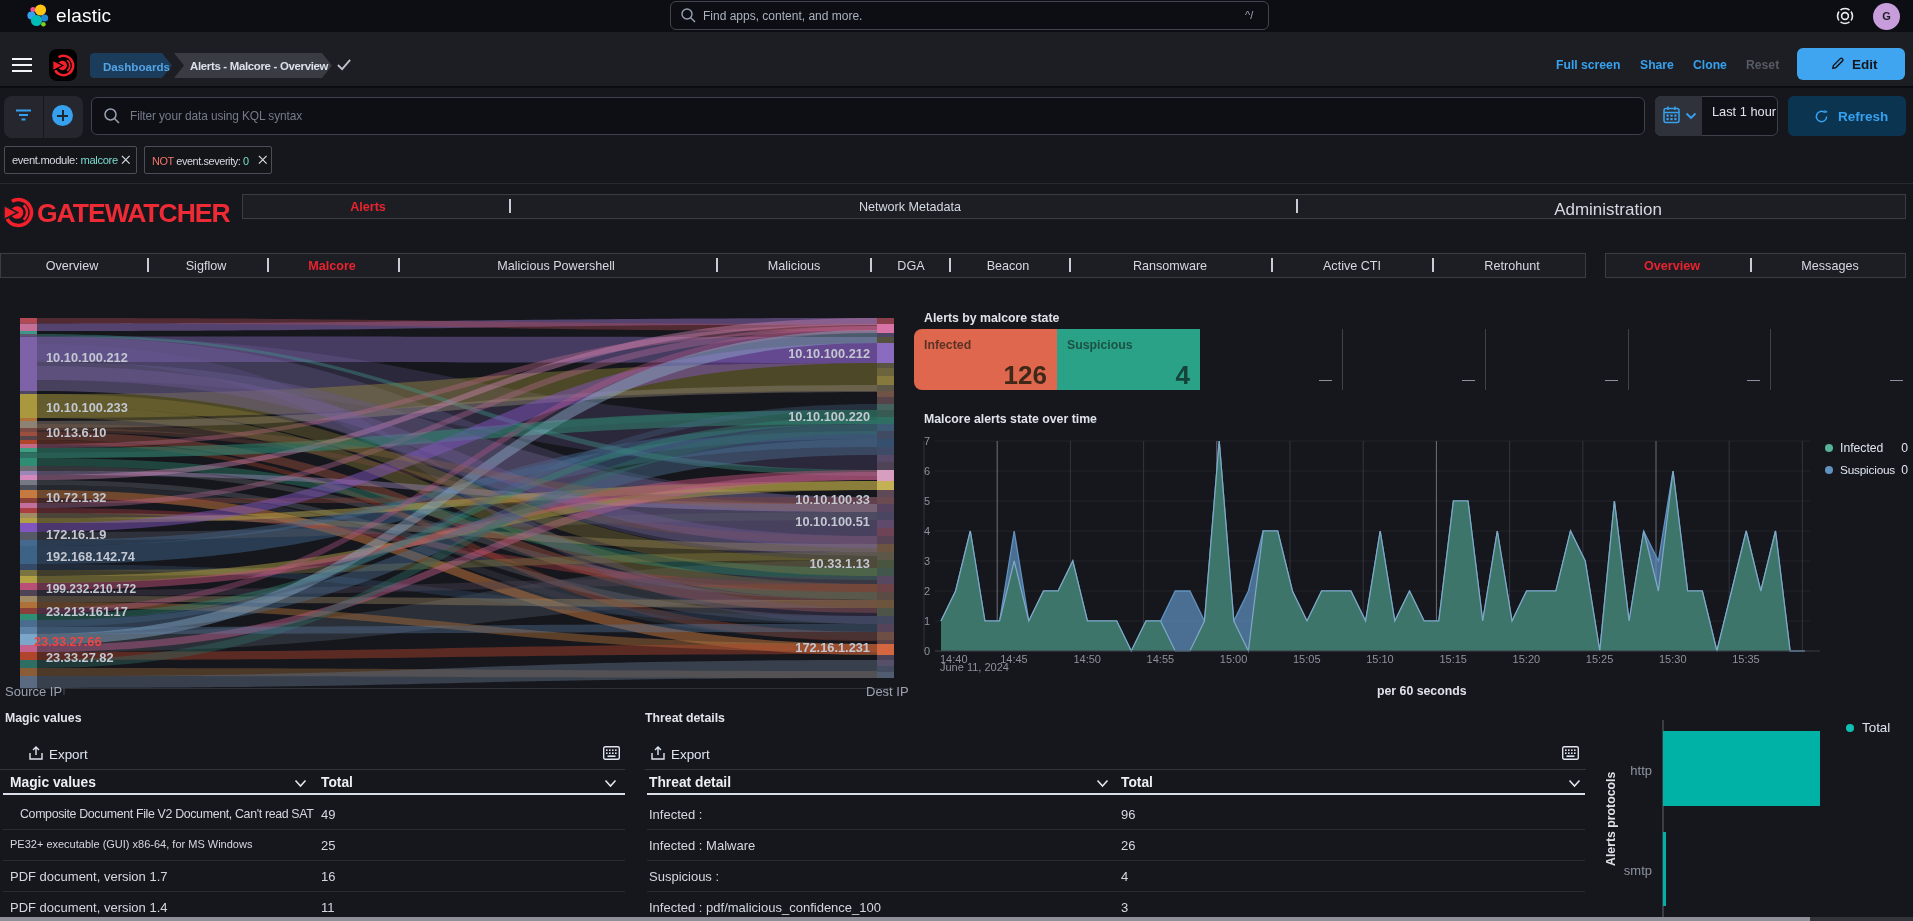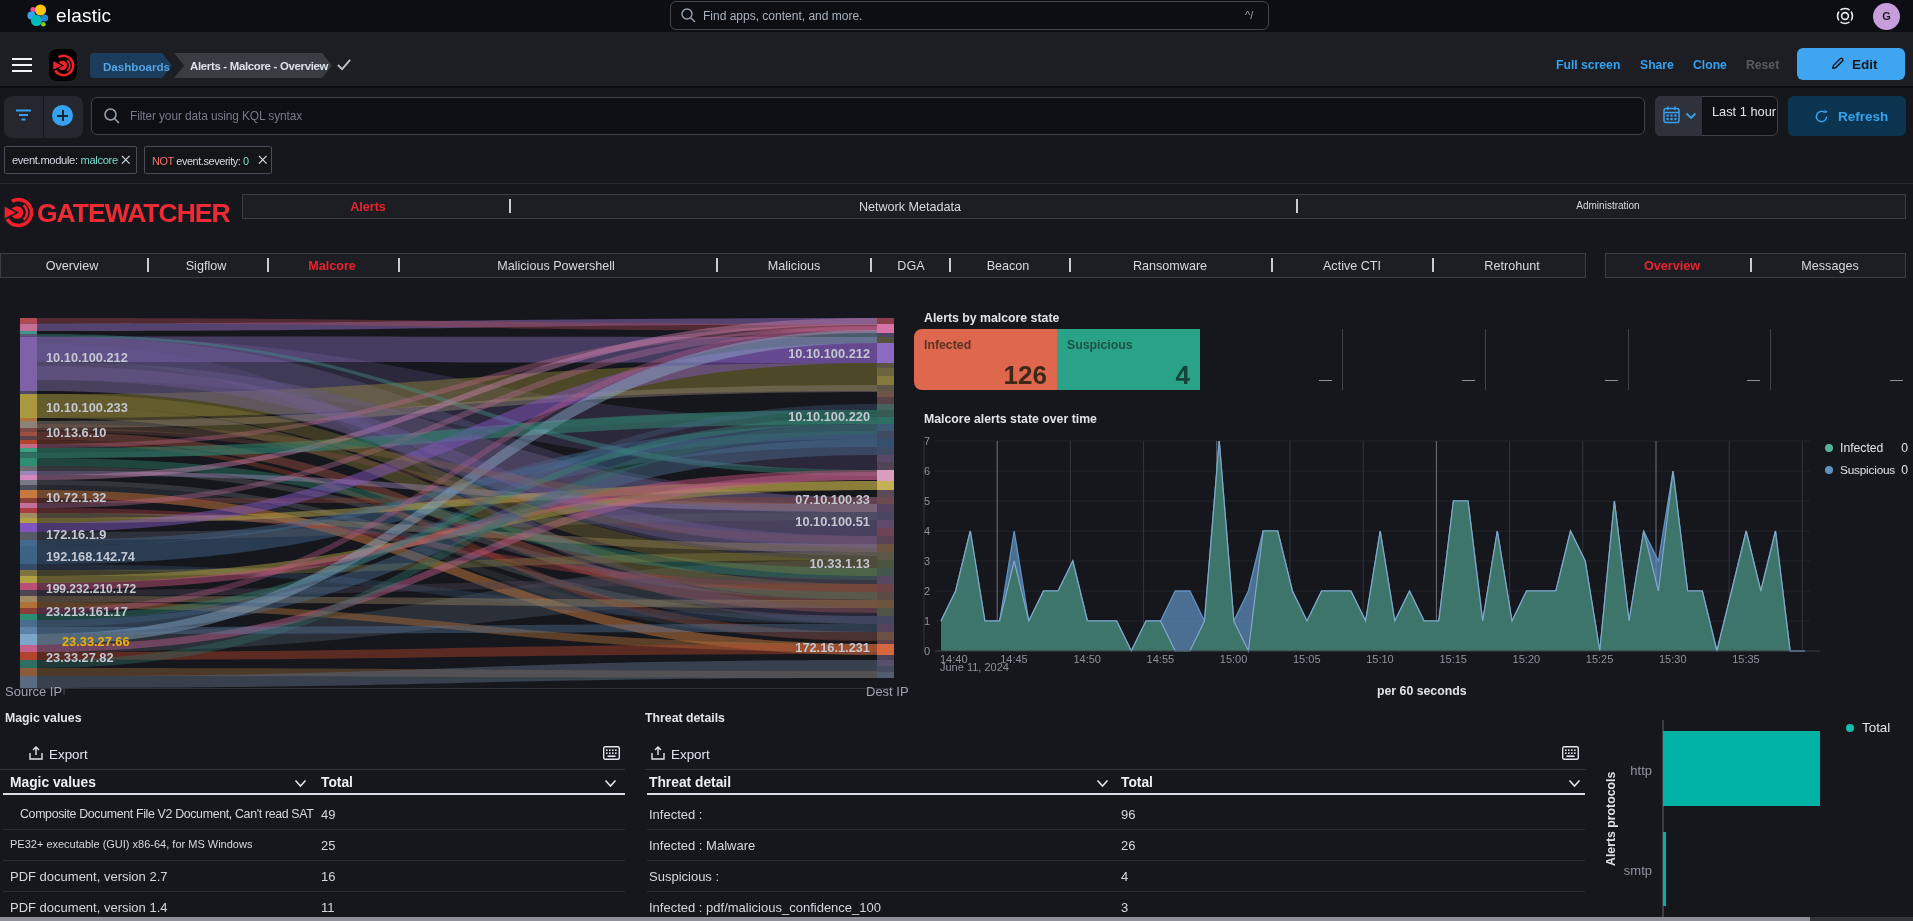--- a/index.html
+++ b/index.html
@@ -140,21 +140,21 @@
     <circle cx="14" cy="15.5" r="6.3" fill="#f3202c"></circle>
     <path d="M1 8.5 L14.5 15.5 L1 22.5 Z" fill="#f3202c" stroke="#1d1e24" stroke-width="1.6"></path>
   </svg>
   <div class="txt" style="left:37px;top:198px;font-size:26.5px;font-weight:bold;color:#ee2b35;letter-spacing:-1px;">GATEWATCHER</div>
 
   <div class="abs" style="left:242px;top:194px;width:1664px;height:25px;border:1px solid #3a3d46;background:#1d1e24;"></div>
   <div class="txt" style="left:242px;top:200px;width:252px;text-align:center;font-size:12.6px;font-weight:600;color:#e8232f;">Alerts</div>
   <div class="abs" style="left:509px;top:199px;width:1.5px;height:14px;background:#c7ccd6;"></div>
   <div class="txt" style="left:700px;top:200px;width:420px;text-align:center;font-size:12.6px;color:#d4d9e2;">Network Metadata</div>
   <div class="abs" style="left:1296px;top:199px;width:1.5px;height:14px;background:#c7ccd6;"></div>
-  <div class="txt" style="left:1398px;top:200px;width:420px;text-align:center;font-size:10px;color:#d4d9e2;">Administration</div>
+  <div class="txt" style="left:1398px;top:200px;width:420px;text-align:center;font-size:17px;color:#d4d9e2;">Administration</div>
 
   <div class="abs" style="left:0px;top:253px;width:1586px;height:25px;border:1px solid #3a3d46;background:#1d1e24;"></div>
   <div class="abs" style="left:1605px;top:253px;width:301px;height:25px;border:1px solid #3a3d46;background:#1d1e24;"></div>
   <div class="txt" style="left:22px;top:259px;width:100px;text-align:center;font-size:12.6px;color:#d4d9e2;">Overview</div>
   <div class="abs" style="left:147px;top:258px;width:1.5px;height:14px;background:#c7ccd6;"></div>
   <div class="txt" style="left:156px;top:259px;width:100px;text-align:center;font-size:12.6px;color:#d4d9e2;">Sigflow</div>
   <div class="abs" style="left:267px;top:258px;width:1.5px;height:14px;background:#c7ccd6;"></div>
   <div class="txt" style="left:282px;top:259px;width:100px;text-align:center;font-size:12.6px;font-weight:600;color:#e8232f;">Malcore</div>
   <div class="abs" style="left:398px;top:258px;width:1.5px;height:14px;background:#c7ccd6;"></div>
   <div class="txt" style="left:456px;top:259px;width:200px;text-align:center;font-size:12.6px;color:#d4d9e2;">Malicious Powershell</div>
@@ -332,25 +332,25 @@
   </svg>
 
   <div class="txt" style="left:46px;top:350px;font-size:12.8px;font-weight:bold;color:#c2c7d1;">10.10.100.212</div>
   <div class="txt" style="left:46px;top:400px;font-size:12.8px;font-weight:bold;color:#c2c7d1;">10.10.100.233</div>
   <div class="txt" style="left:46px;top:425px;font-size:12.8px;font-weight:bold;color:#c2c7d1;">10.13.6.10</div>
   <div class="txt" style="left:46px;top:490px;font-size:12.8px;font-weight:bold;color:#c2c7d1;">10.72.1.32</div>
   <div class="txt" style="left:46px;top:527px;font-size:12.8px;font-weight:bold;color:#c2c7d1;">172.16.1.9</div>
   <div class="txt" style="left:46px;top:549px;font-size:12.8px;font-weight:bold;color:#c2c7d1;">192.168.142.74</div>
   <div class="txt" style="left:46px;top:582px;font-size:12px;font-weight:bold;color:#c2c7d1;">199.232.210.172</div>
   <div class="txt" style="left:46px;top:604px;font-size:12.8px;font-weight:bold;color:#c2c7d1;">23.213.161.17</div>
-  <div class="txt" style="left:62px;top:634px;font-size:12.8px;font-weight:bold;color:#eab308;">23.33.27.66</div>
+  <div class="txt" style="left:34px;top:634px;font-size:12.8px;font-weight:bold;color:#ef4444;">23.33.27.66</div>
   <div class="txt" style="left:46px;top:650px;font-size:12.8px;font-weight:bold;color:#c2c7d1;">23.33.27.82</div>
   <div class="txt" style="left:670px;top:346px;width:200px;text-align:right;font-size:12.8px;font-weight:bold;color:#c2c7d1;">10.10.100.212</div>
   <div class="txt" style="left:670px;top:409px;width:200px;text-align:right;font-size:12.8px;font-weight:bold;color:#c2c7d1;">10.10.100.220</div>
-  <div class="txt" style="left:670px;top:492px;width:200px;text-align:right;font-size:12.8px;font-weight:bold;color:#c2c7d1;">07.10.100.33</div>
+  <div class="txt" style="left:670px;top:492px;width:200px;text-align:right;font-size:12.8px;font-weight:bold;color:#c2c7d1;">10.10.100.33</div>
   <div class="txt" style="left:670px;top:514px;width:200px;text-align:right;font-size:12.8px;font-weight:bold;color:#c2c7d1;">10.10.100.51</div>
   <div class="txt" style="left:670px;top:556px;width:200px;text-align:right;font-size:12.8px;font-weight:bold;color:#c2c7d1;">10.33.1.13</div>
   <div class="txt" style="left:670px;top:640px;width:200px;text-align:right;font-size:12.8px;font-weight:bold;color:#c2c7d1;">172.16.1.231</div>
   <div class="txt" style="left:5px;top:684px;font-size:13px;color:#9aa2b0;">Source IP</div>
   <div class="txt" style="left:866px;top:684px;font-size:13px;color:#9aa2b0;">Dest IP</div>
 
   <div class="txt" style="left:924px;top:311px;font-size:12.3px;font-weight:bold;color:#dfe3ea;">Alerts by malcore state</div>
   <div class="abs" style="left:914px;top:329px;width:143px;height:61px;background:#df674e;border-radius:8px 0 0 8px;"></div>
   <div class="abs" style="left:1057px;top:329px;width:143px;height:61px;background:#2aa287;"></div>
   <div class="txt" style="left:924px;top:338px;font-size:12.3px;font-weight:bold;color:#5b3324;">Infected</div>
@@ -457,21 +457,21 @@
     </svg>
   <div class="abs" style="left:3px;top:793px;width:622px;height:2px;background:#d9dee8;"></div>
   <div class="txt" style="left:10px;top:807px;font-size:12.4px;letter-spacing:-0.35px;color:#d3d8e0;margin-left:10px;">Composite Document File V2 Document, Can't read SAT</div>
   <div class="txt" style="left:321px;top:807px;font-size:13px;color:#d3d8e0;">49</div>
   <div class="abs" style="left:3px;top:829px;width:310px;height:1px;background:#2a2c33;"></div>
   <div class="abs" style="left:313px;top:829px;width:312px;height:1px;background:#2a2c33;"></div>
   <div class="txt" style="left:10px;top:838px;font-size:11px;color:#d3d8e0;">PE32+ executable (GUI) x86-64, for MS Windows</div>
   <div class="txt" style="left:321px;top:838px;font-size:13px;color:#d3d8e0;">25</div>
   <div class="abs" style="left:3px;top:860px;width:310px;height:1px;background:#2a2c33;"></div>
   <div class="abs" style="left:313px;top:860px;width:312px;height:1px;background:#2a2c33;"></div>
-  <div class="txt" style="left:10px;top:869px;font-size:13px;color:#d3d8e0;">PDF document, version 2.7</div>
+  <div class="txt" style="left:10px;top:869px;font-size:13px;color:#d3d8e0;">PDF document, version 1.7</div>
   <div class="txt" style="left:321px;top:869px;font-size:13px;color:#d3d8e0;">16</div>
   <div class="abs" style="left:3px;top:891px;width:310px;height:1px;background:#2a2c33;"></div>
   <div class="abs" style="left:313px;top:891px;width:312px;height:1px;background:#2a2c33;"></div>
   <div class="txt" style="left:10px;top:900px;font-size:13px;color:#d3d8e0;">PDF document, version 1.4</div>
   <div class="txt" style="left:321px;top:900px;font-size:13px;color:#d3d8e0;">11</div>
 
   <div class="txt" style="left:645px;top:711px;font-size:12.3px;font-weight:bold;color:#dfe3ea;">Threat details</div>
   <svg class="abs" style="left:650px;top:745px" width="16" height="16" viewBox="0 0 16 16">
       <path d="M5 5 L8 2 L11 5 M8 2.2 L8 10" fill="none" stroke="#dfe5ef" stroke-width="1.4"></path>
       <path d="M2 8 L2 14 L14 14 L14 8" fill="none" stroke="#dfe5ef" stroke-width="1.4"></path>

